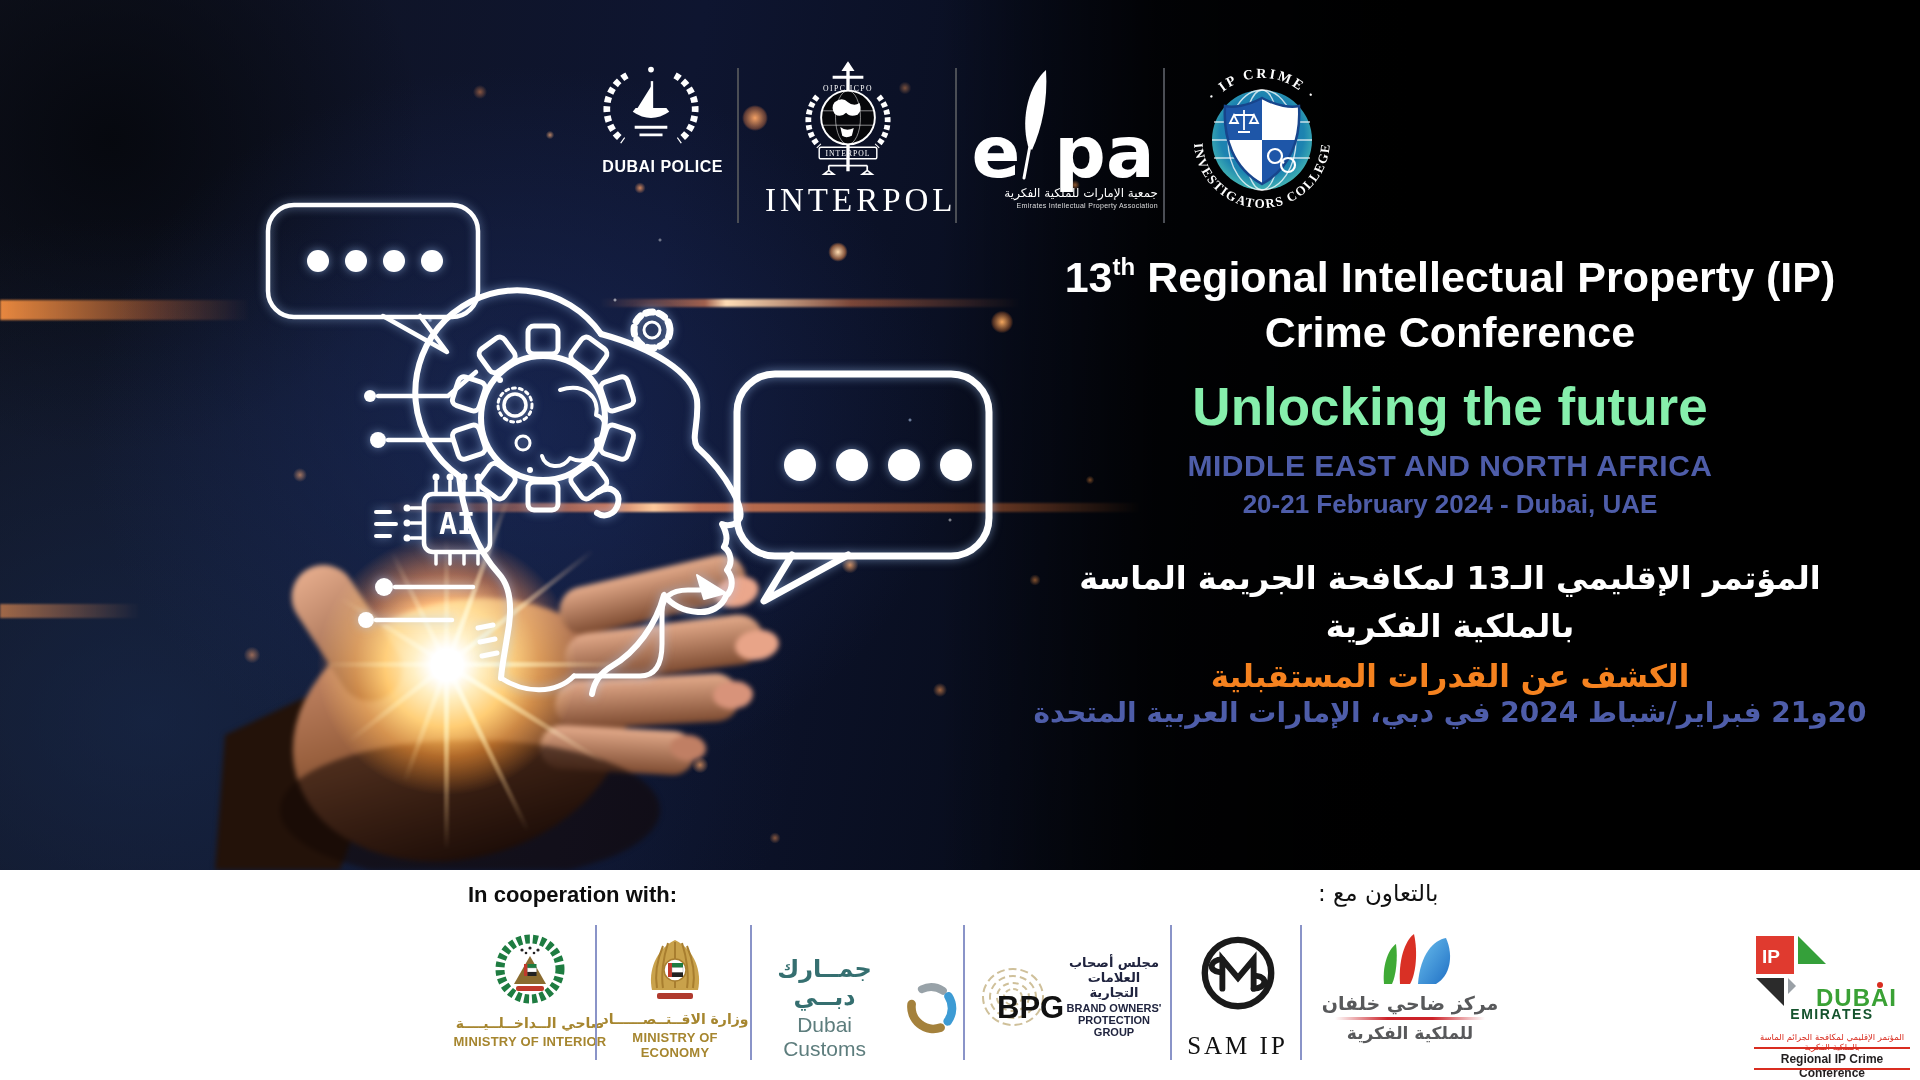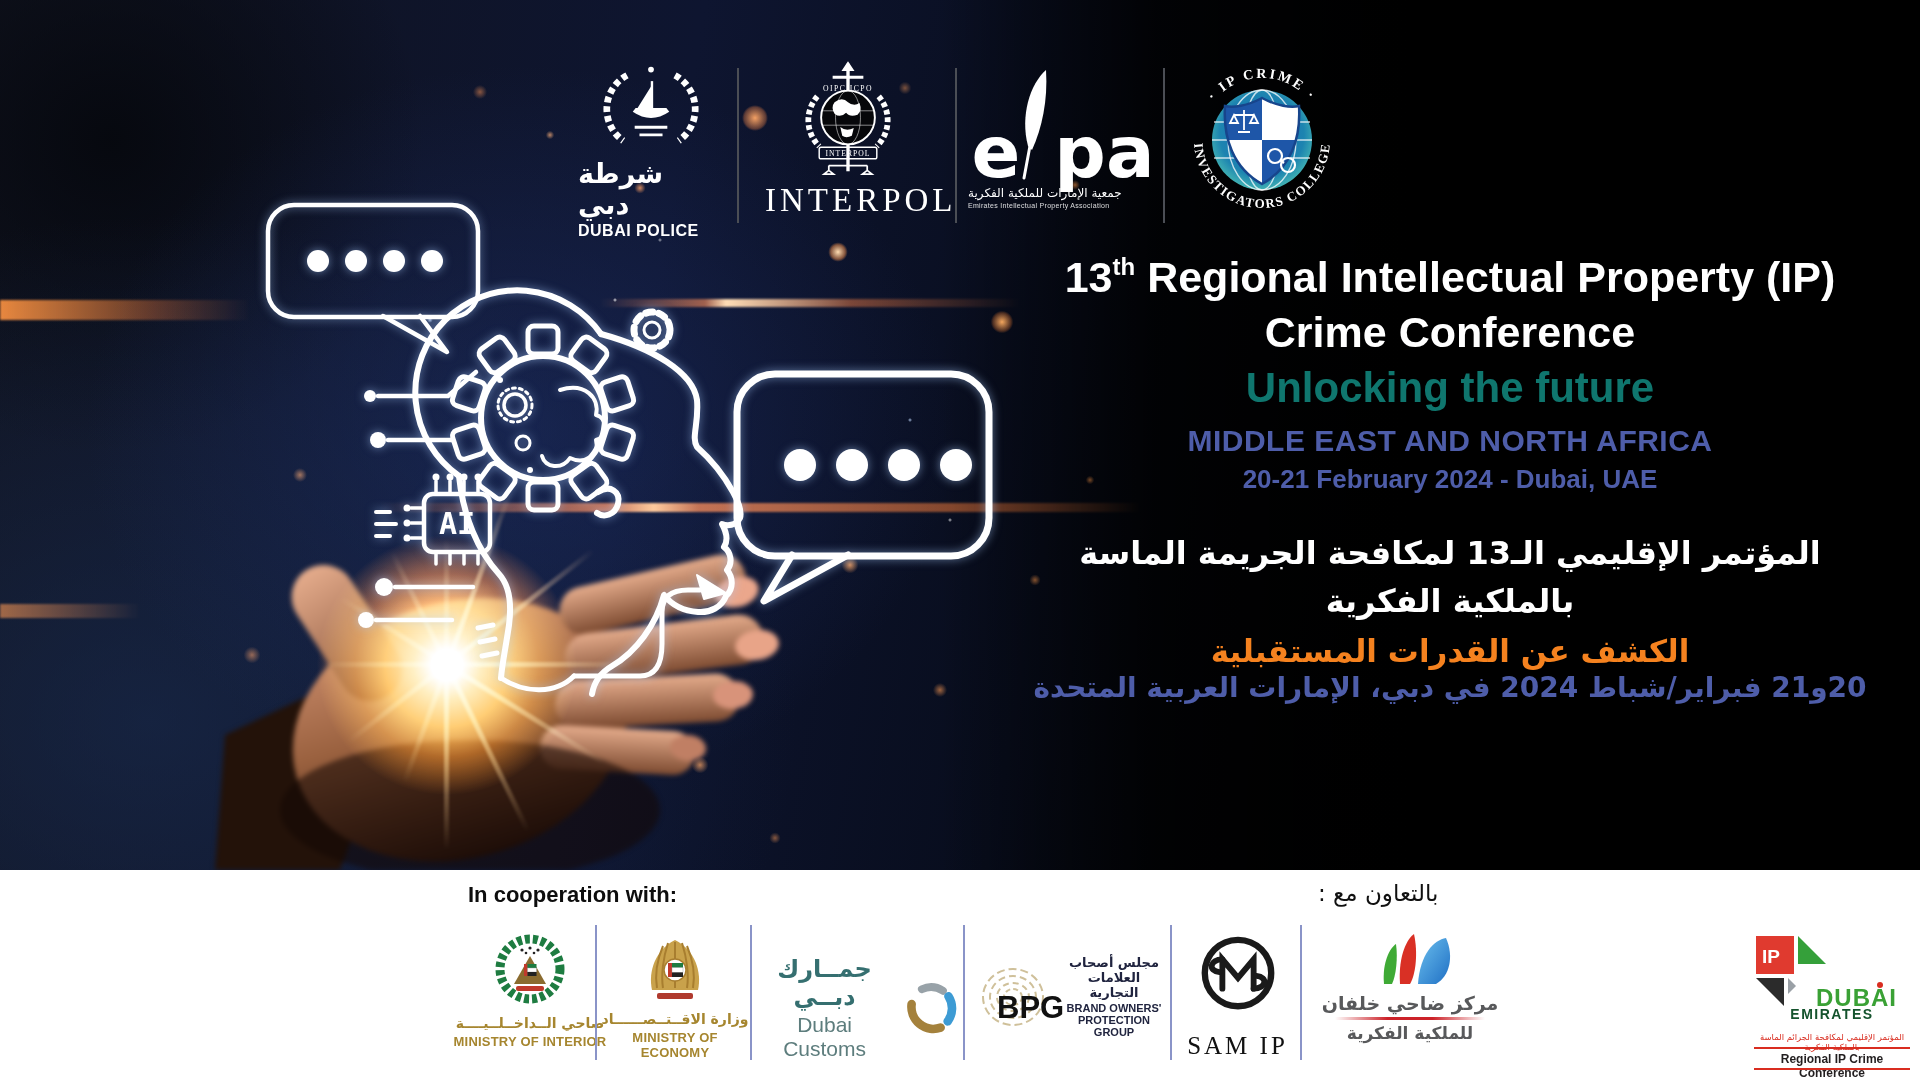--- a/index.html
+++ b/index.html
@@ -49,35 +49,35 @@
       background:linear-gradient(90deg,transparent,rgba(255,130,40,.6) 25%,#ffd9a0 30%,rgba(255,120,30,.45) 60%,transparent);}
   .handsvg{position:absolute;left:0;top:0;filter:blur(2.5px);}
   .palm-glow{position:absolute;left:317px;top:535px;width:260px;height:260px;mix-blend-mode:screen;
       background:radial-gradient(circle at center,#fff 0 16px,#ffe2a6 34px,#ffb049 62px,rgba(245,130,31,.6) 92px,transparent 130px);}
   .ray{position:absolute;left:322px;top:662px;width:310px;height:5px;mix-blend-mode:screen;opacity:.85;
       transform-origin:125px 2px;filter:blur(1px);
       background:linear-gradient(90deg,transparent,#ffcf8e 50%,transparent);}
   .holosvg{position:absolute;left:0;top:0;filter:drop-shadow(0 0 5px rgba(170,205,255,.55));}
 
   
-  .toplogo{position:absolute;color:#fff;text-align:left;}
+  .toplogo{position:absolute;color:#fff;text-align:right;}
   .tl-divider{position:absolute;width:2px;background:#4b4e55;top:68px;height:155px;}
   .dp-ar{font-size:27px;font-weight:bold;margin-top:2px;}
   .dp-en{font-size:16px;font-weight:bold;letter-spacing:.5px;margin-top:2px;}
   .interpol-word{font-family:"Liberation Serif",serif;font-size:33px;letter-spacing:4px;margin-top:4px;}
   .eipa-row{display:flex;align-items:flex-end;justify-content:center;height:118px;}
   .eipa-letter{font-family:"DejaVu Sans",sans-serif;font-size:72px;font-weight:bold;line-height:.8;}
   .eipa-ar{font-size:12px;margin-top:4px;}
   .eipa-en{font-size:7px;letter-spacing:.3px;color:rgba(255,255,255,.85);margin-top:2px;}
 
   
   .headline{position:absolute;left:1010px;top:250px;width:880px;text-align:center;}
   .h1{font-size:43px;font-weight:bold;color:#fff;line-height:1.28;}
   .h1 sup{font-size:24px;position:relative;top:-2px;}
-  .h-tag{font-size:42px;font-weight:bold;color:#0f766e;margin-top:4px;}
+  .h-tag{font-size:53px;font-weight:bold;color:#86efac;margin-top:16px;}
   .h-region{font-size:30px;font-weight:bold;color:#4E5DA9;margin-top:12px;letter-spacing:.5px;}
   .h-date{font-size:26px;font-weight:bold;color:#4E5DA9;margin-top:6px;}
   .ar-block{margin-top:34px;}
   .a-main{font-size:32px;font-weight:bold;color:#fff;line-height:1.5;}
   .a-tag{font-size:31px;font-weight:bold;color:#F5821F;margin-top:8px;}
   .a-region{font-size:26px;font-weight:bold;color:#4E5DA9;margin-top:12px;}
   .a-date{font-size:28px;font-weight:bold;color:#4E5DA9;margin-top:2px;}
 
   
   .footer{position:absolute;left:0;top:870px;width:1920px;height:210px;background:#fff;}
@@ -245,21 +245,20 @@
       <g fill="none" stroke="#fff">
         <path d="M30,16 A40,40 0 0 0 26,84" stroke-width="7" stroke-dasharray="6 4"></path>
         <path d="M80,16 A40,40 0 0 1 84,84" stroke-width="7" stroke-dasharray="6 4"></path>
         <circle cx="55" cy="10" r="3" fill="#fff" stroke="none"></circle>
         <path d="M56,22 v30" stroke-width="2.5"></path>
         <path d="M56,26 L56,50 L41,50 Z" fill="#fff" stroke="none"></path>
         <path d="M36,54 Q55,67 74,54 L71,50 L39,50 Z" fill="#fff" stroke="none"></path>
         <path d="M38,70 h34 M43,78 h24" stroke-width="3"></path>
       </g>
     </svg>
-    <div class="dp-ar ar">شرطة دبي</div>
     <div class="dp-en">DUBAI POLICE</div>
   </div>
 
   <div class="tl-divider" style="left:737px;"></div>
 
   <div class="toplogo" style="left:765px;top:58px;width:165px;">
     <svg width="120" height="120" viewBox="0 0 120 125" style="display:block;margin:0 auto;">
       <g fill="none" stroke="#fff">
         <path d="M60,6 V118" stroke-width="3.5"></path>
         <path d="M44,20 H76 M60,6 l-4,6 h8 Z" stroke-width="3"></path>

